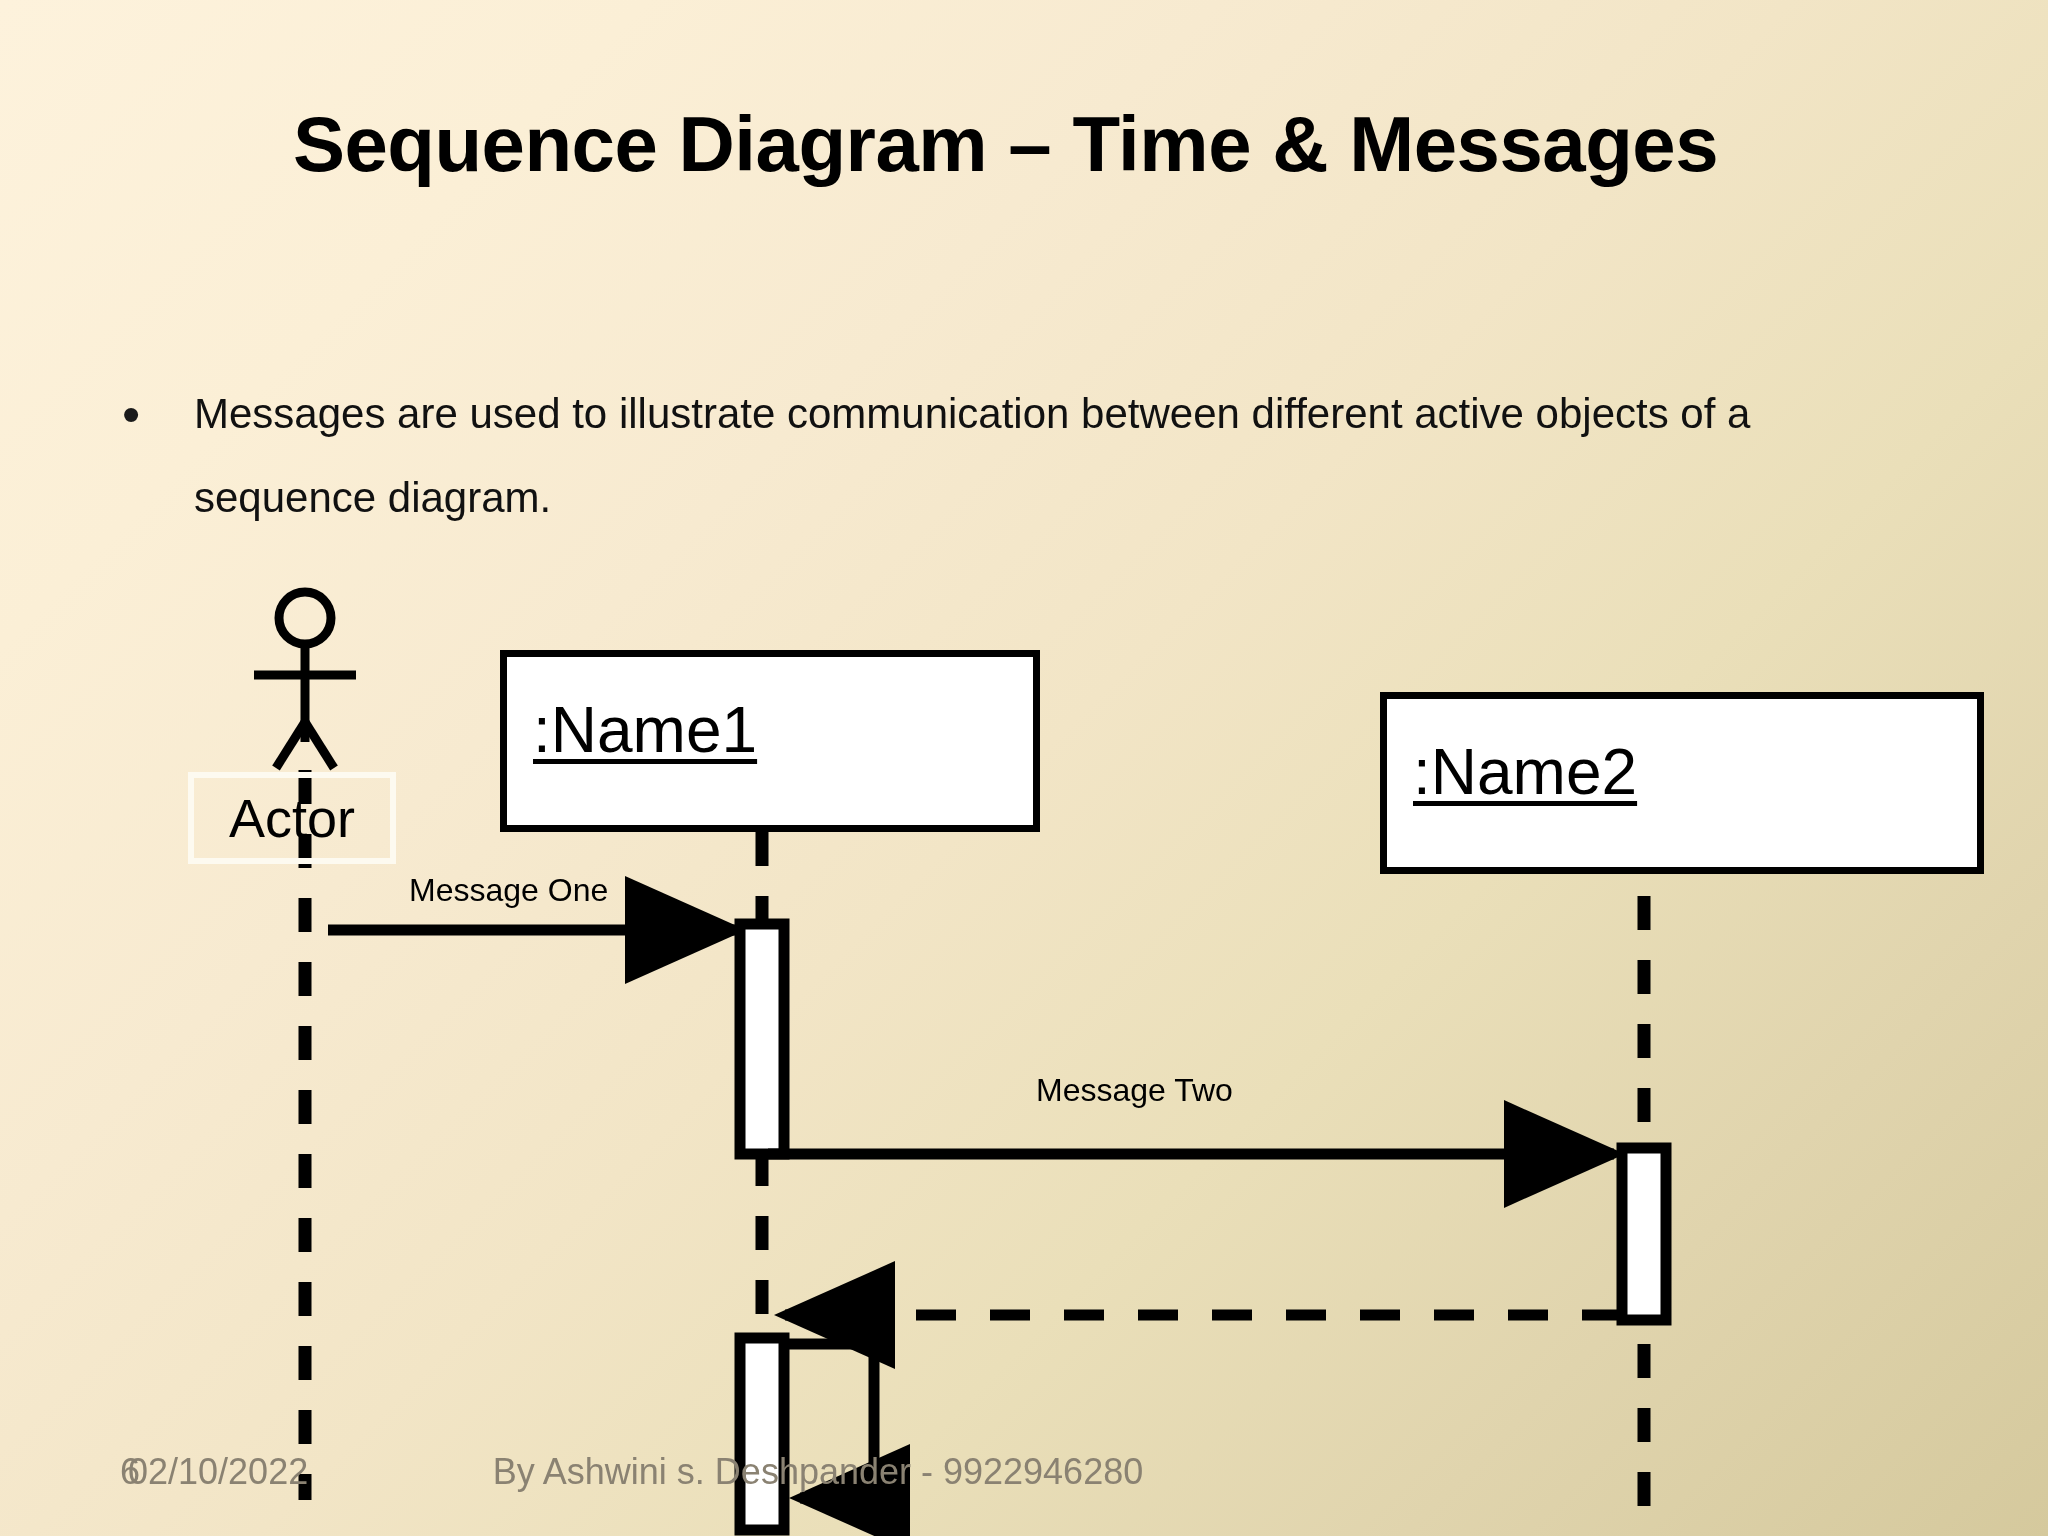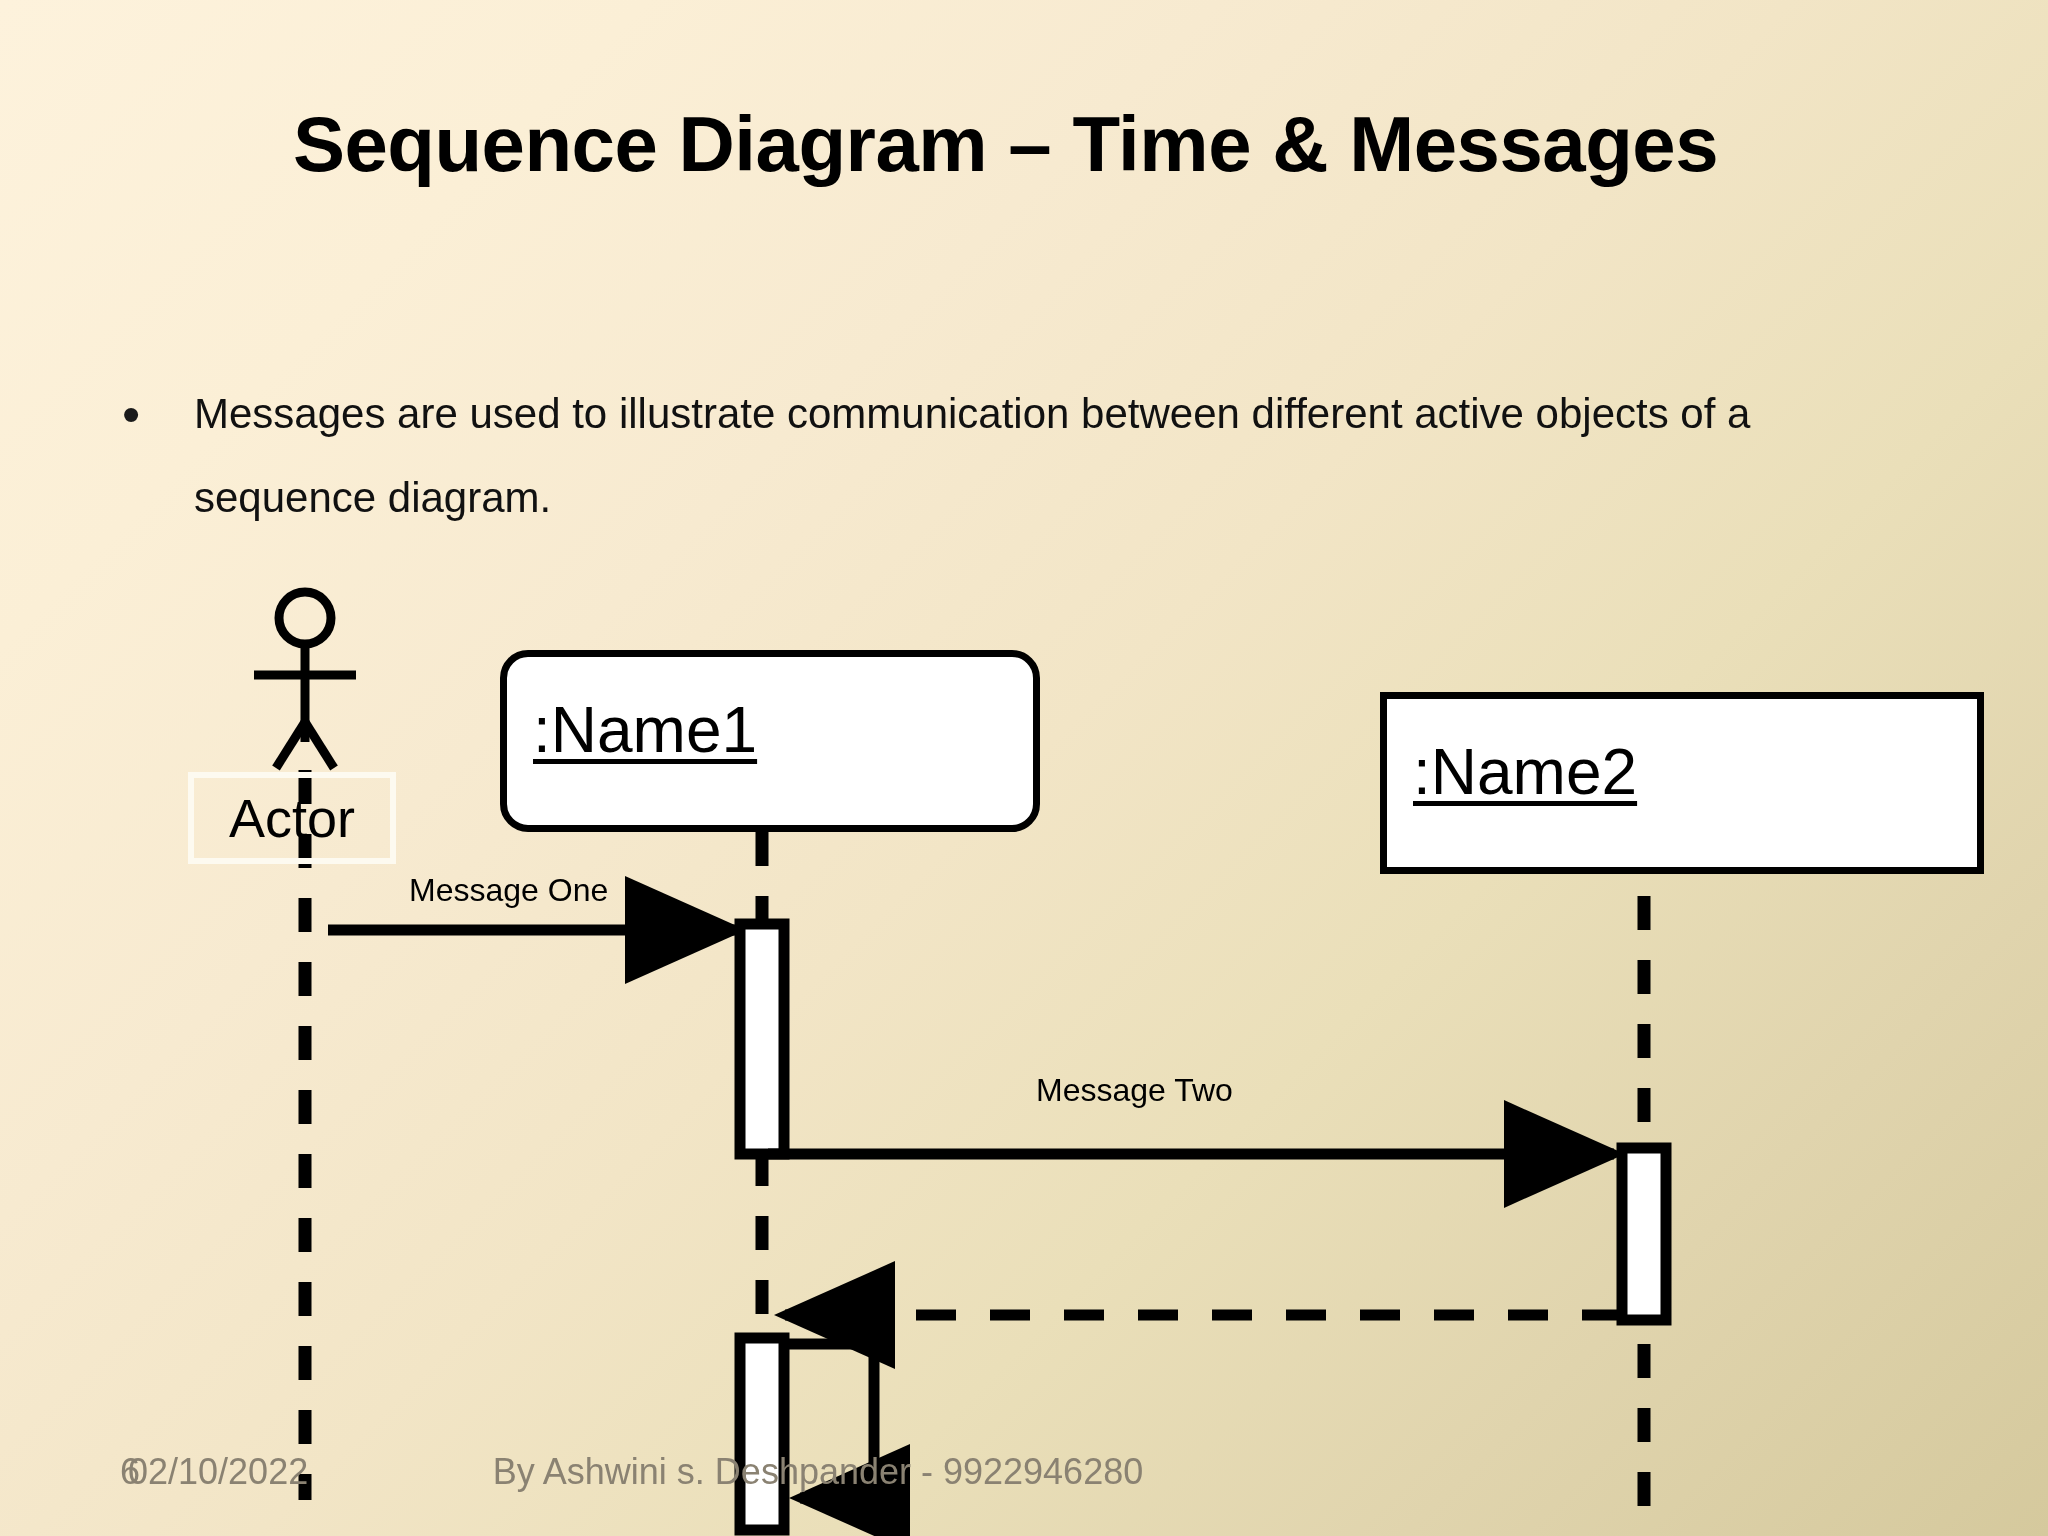--- a/index.html
+++ b/index.html
@@ -85,21 +85,21 @@
     position: absolute;
     left: 26px;
     top: 36px;
     font-size: 64px;
     color: #000000;
     text-decoration: underline;
     text-decoration-thickness: 5px;
     text-underline-offset: 7px;
     white-space: nowrap;
   }
-  #box-name1 { left: 500px; top: 650px; width: 540px; height: 182px; border-radius: 28px; }
+  #box-name1 { left: 500px; top: 650px; width: 540px; height: 182px; }
   #box-name2 { left: 1380px; top: 666px; width: 604px; height: 182px; margin-top: 26px; }
 
   
   #actor-label-box {
     position: absolute;
     left: 188px;
     top: 772px;
     width: 208px;
     height: 92px;
     border: 6px solid #fdfaf0;

